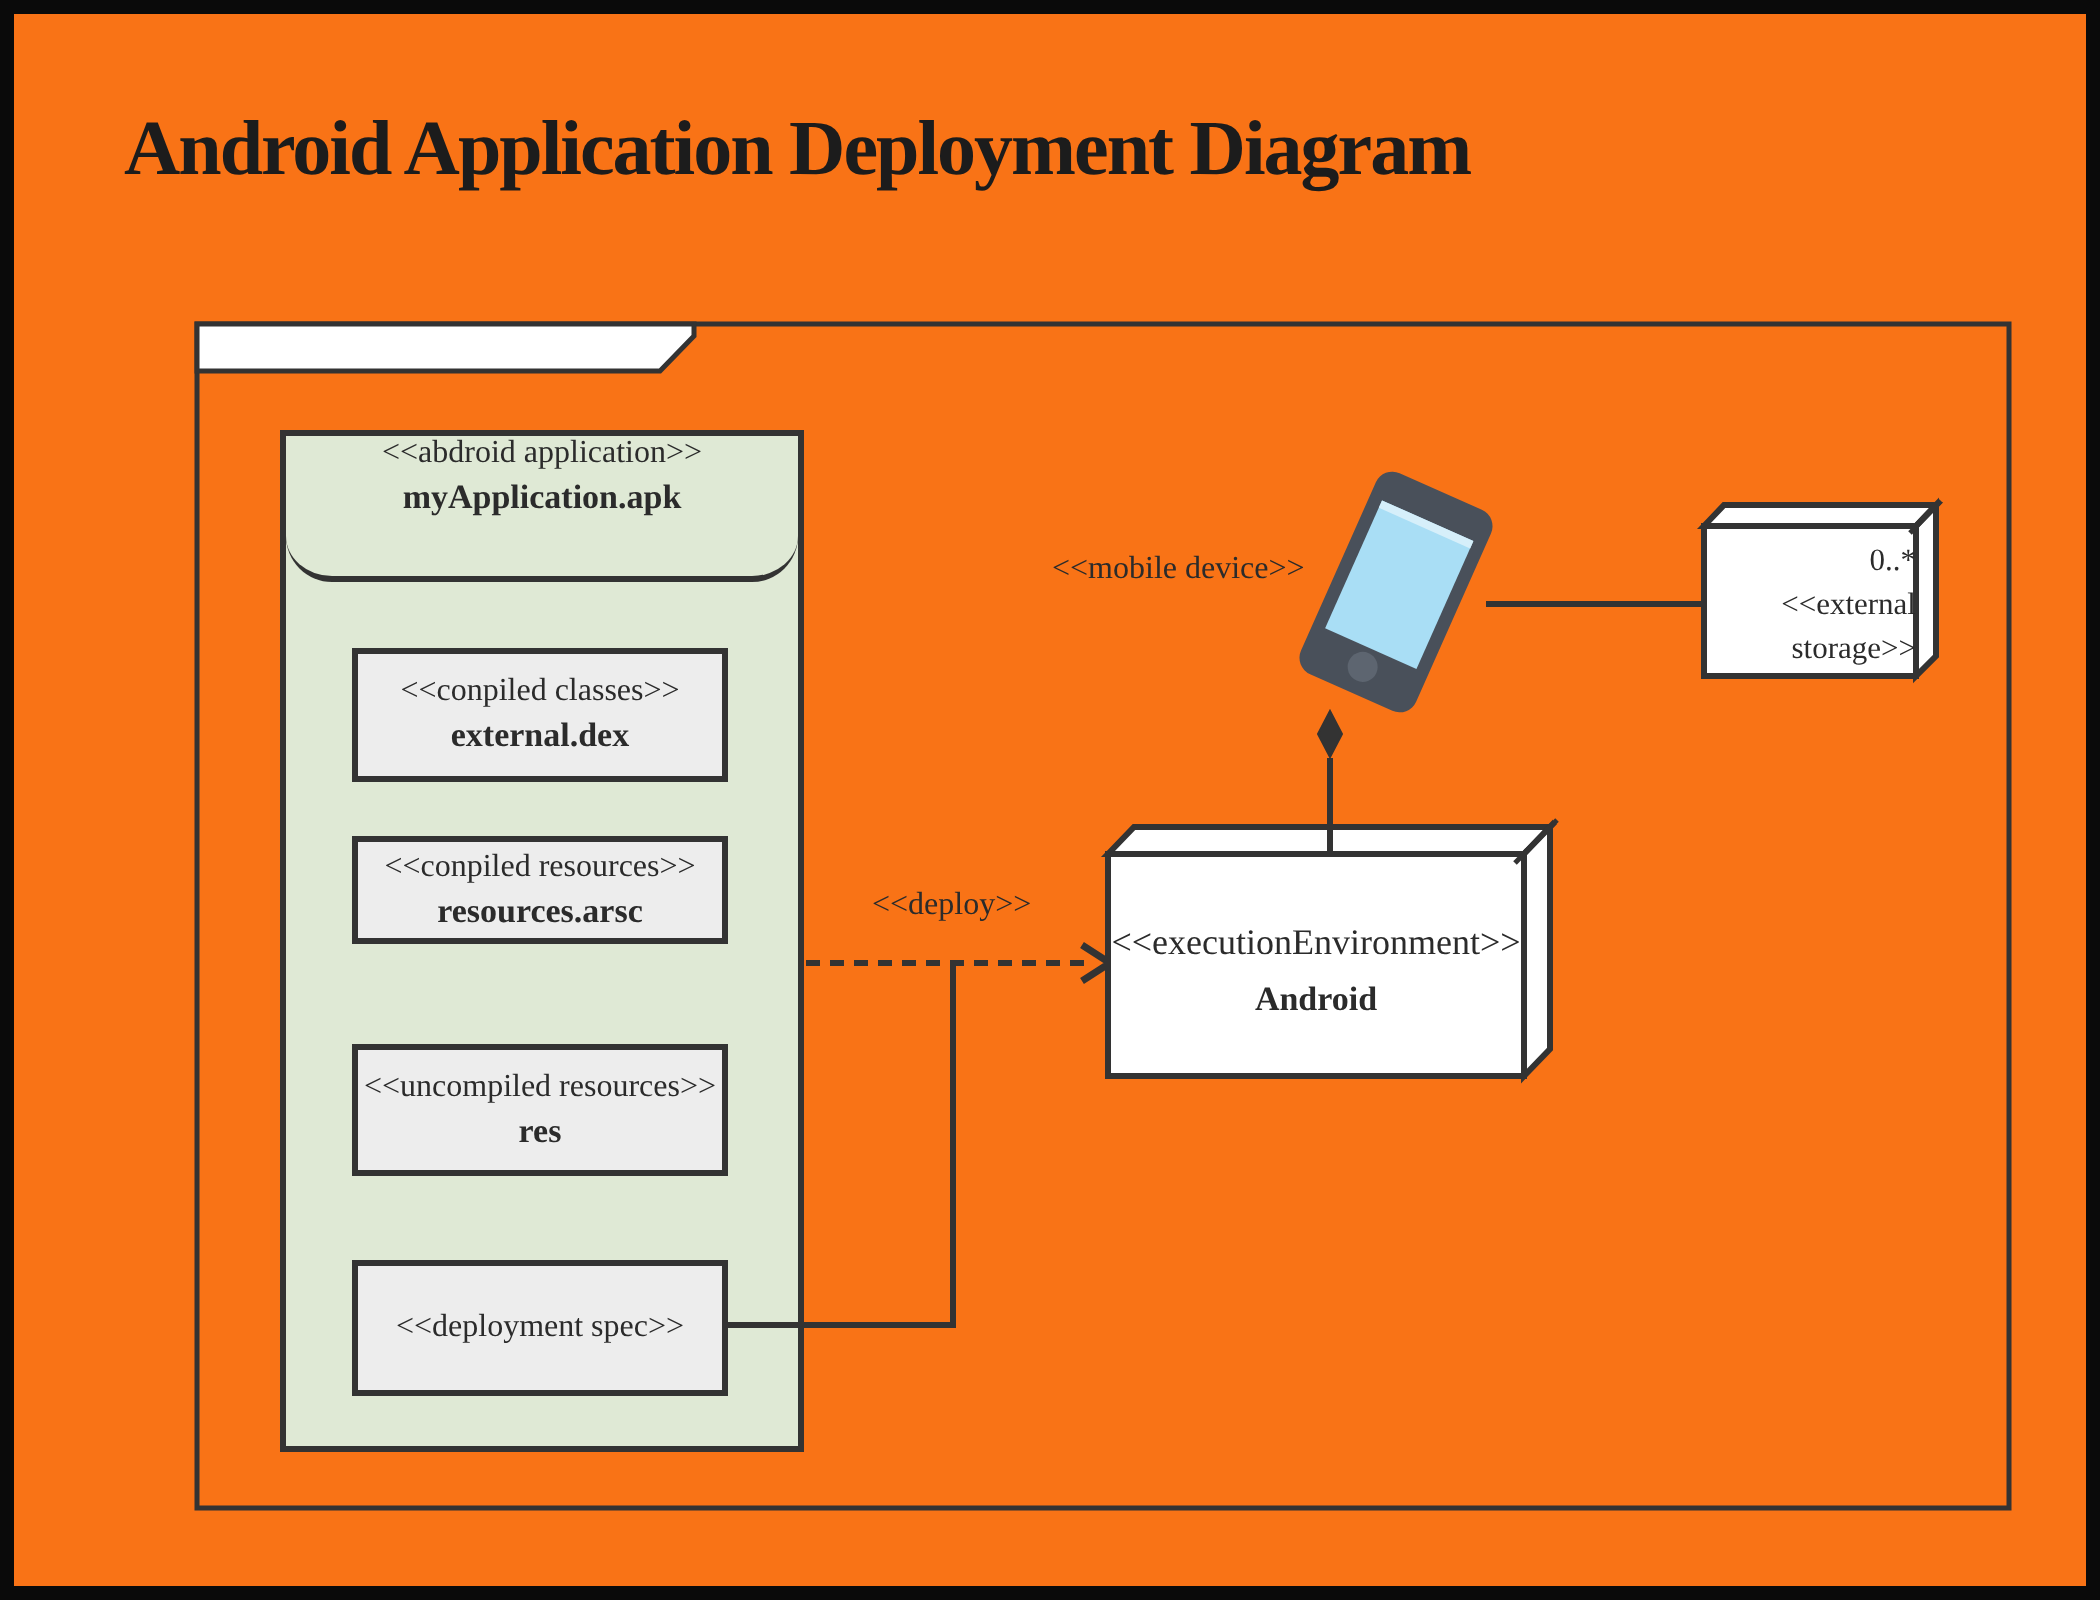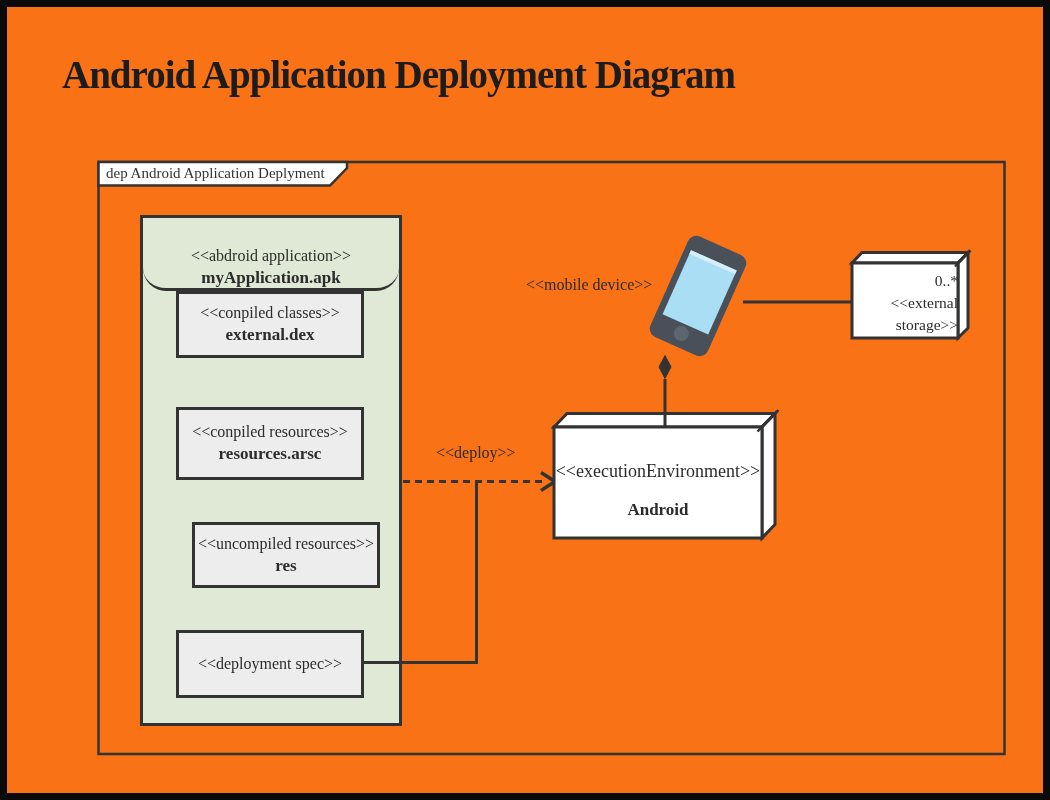--- a/index.html
+++ b/index.html
@@ -17,35 +17,35 @@
     left:106px;top:165px;font-size:15px;color:#333;white-space:nowrap;z-index:3;
   }
   svg.overlay{position:absolute;left:0;top:0;z-index:2;}
   .app-box{
     left:140px;top:215px;width:262px;height:511px;background:#dfe9d5;
     border:3px solid #333;box-sizing:border-box;z-index:1;
   }
   .app-header{
     position:absolute;left:0;top:0;width:100%;height:73px;border-bottom:3px solid #333;
     box-sizing:border-box;display:flex;flex-direction:column;align-items:center;
-    justify-content:flex-end;gap:3px;text-align:center;border-radius:23px;
+    justify-content:flex-start;gap:3px;text-align:center;border-radius:23px;
   }
   .stereo{font-size:16px;white-space:nowrap;}
   .nname{font-size:17px;font-weight:bold;white-space:nowrap;}
   .artifact{
     left:176px;width:188px;background:#ededed;border:3px solid #333;box-sizing:border-box;
     display:flex;flex-direction:column;align-items:center;justify-content:center;gap:3px;
     text-align:center;z-index:3;
   }
   .deploy-label{left:436px;top:444px;font-size:16px;white-space:nowrap;z-index:3;}
   .exec-labels{
     left:554px;top:461px;width:208px;text-align:center;z-index:3;
   }
   .exec-labels .stereo{font-size:18px;}
-  .exec-labels .nname{margin-top:18px;}
+  .exec-labels .nname{margin-top:8px;}
   .mobile-label{left:526px;top:276px;font-size:16px;white-space:nowrap;z-index:3;}
   .storage-labels{
     left:850px;top:270px;width:108px;text-align:right;font-size:15.5px;
     line-height:22px;z-index:3;white-space:nowrap;
   }
 </style>
 </head>
 <body>
 
 <div id="canvas">
@@ -89,31 +89,30 @@
     </g>
 
     <g transform="rotate(24 698 296)">
       <rect x="666.5" y="241" width="63" height="110" rx="9" fill="#49505a"></rect>
       <rect x="673" y="257" width="50" height="70" fill="#a9def5"></rect>
       <rect x="673" y="257" width="50" height="4" fill="#d6effa"></rect>
       <circle cx="698" cy="337" r="7.5" fill="#5d6570"></circle>
     </g>
   </svg>
 
-  <div class="abs frame-label">dep Android Application Deplyment</div>
 
-  <div class="abs artifact" style="top:291px;height:67px;">
+  <div class="abs artifact" style="top:324px;height:67px;">
     <div class="stereo">&lt;&lt;conpiled classes&gt;&gt;</div>
     <div class="nname">external.dex</div>
   </div>
-  <div class="abs artifact" style="top:407px;height:73px;">
+  <div class="abs artifact" style="top:418px;height:54px;">
     <div class="stereo">&lt;&lt;conpiled resources&gt;&gt;</div>
     <div class="nname">resources.arsc</div>
   </div>
-  <div class="abs artifact" style="top:522px;height:66px;margin-left:16px;">
+  <div class="abs artifact" style="top:522px;height:66px;">
     <div class="stereo">&lt;&lt;uncompiled resources&gt;&gt;</div>
     <div class="nname">res</div>
   </div>
   <div class="abs artifact" style="top:630px;height:68px;">
     <div class="stereo">&lt;&lt;deployment spec&gt;&gt;</div>
   </div>
 
   <div class="abs deploy-label">&lt;&lt;deploy&gt;&gt;</div>
 
   <div class="abs exec-labels">

